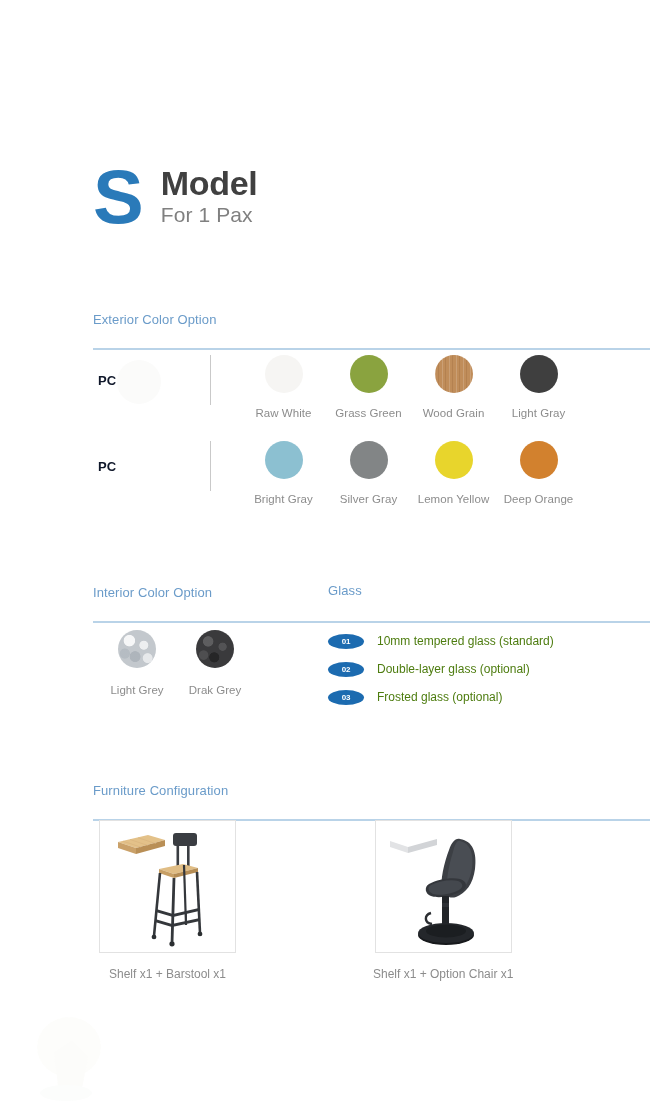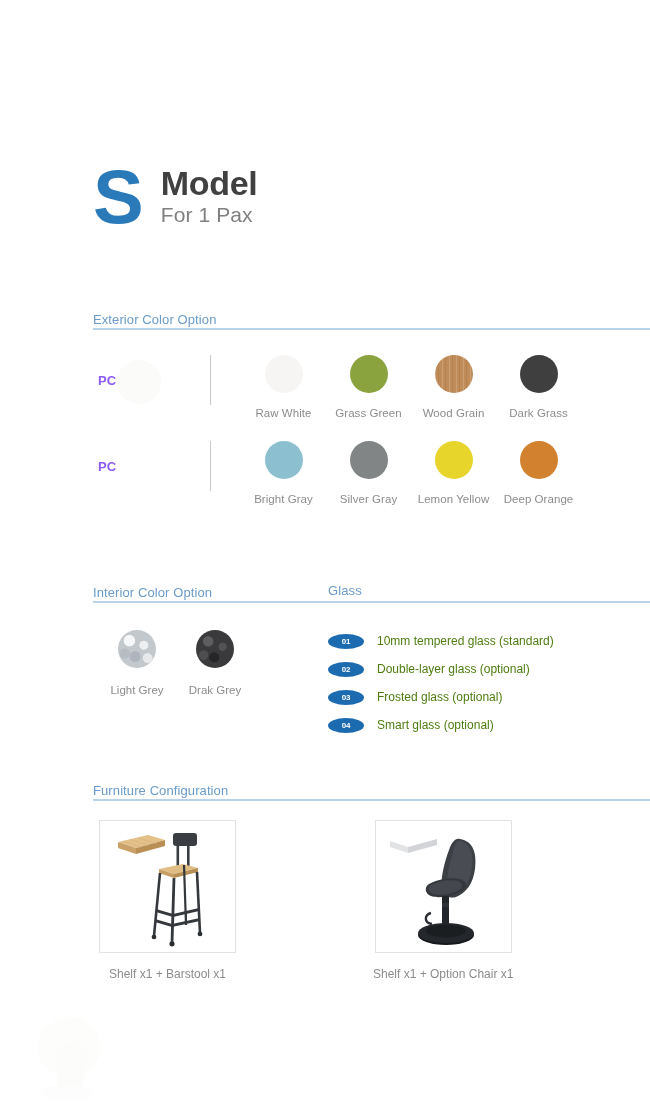--- a/index.html
+++ b/index.html
@@ -62,21 +62,21 @@
     line-height: 1.25;
     letter-spacing: 0.1px;
   }
 
   
   .section-head {
     position: absolute;
     left: 93px;
     width: 557px;
     border-bottom: 2px solid #b9d3e8;
-    padding-bottom: 0;
+    padding-bottom: 20px;
   }
   .section-head .sh-title {
     font-size: 13px;
     color: #6a9bc9;
     letter-spacing: 0.1px;
     display: inline-block;
   }
   .section-head .sh-title.right {
     position: absolute;
     left: 235px;
@@ -85,21 +85,21 @@
   }
 
   
   .color-row { position: absolute; left: 93px; width: 557px; }
   .pc-label {
     position: absolute;
     left: 5px;
     top: 18px;
     font-size: 13px;
     font-weight: bold;
-    color: #8b5cf6;
+    color: #0f172a;
     letter-spacing: 0.2px;
   }
   .ghost-circle {
     position: absolute;
     left: 24px;
     top: 5px;
     width: 44px;
     height: 44px;
     border-radius: 50%;
     background: #fbfbfa;
@@ -256,21 +256,21 @@
                     background-image:repeating-linear-gradient(90deg,
                       rgba(255,255,255,0.16) 0px, rgba(255,255,255,0.16) 1px,
                       rgba(0,0,0,0.00) 1px, rgba(0,0,0,0.00) 3px,
                       rgba(120,70,30,0.17) 3px, rgba(120,70,30,0.17) 4px,
                       rgba(0,0,0,0.00) 4px, rgba(0,0,0,0.00) 7px);"></div>
         <div class="swatch-label">Wood Grain</div>
       </div>
 
       <div class="swatch-item">
         <div class="swatch" style="background:#3f3f3f;"></div>
-        <div class="swatch-label">Dark Grass</div>
+        <div class="swatch-label">Light Gray</div>
       </div>
 
     </div>
   </div>
 
   <div class="color-row" style="top:441px;">
     <div class="pc-label">PC</div>
     <div class="row-divider"></div>
     <div class="swatches">
 
@@ -328,24 +328,20 @@
       <span class="glass-text">10mm tempered glass (standard)</span>
     </div>
     <div class="glass-item">
       <span class="glass-badge">02</span>
       <span class="glass-text">Double-layer glass (optional)</span>
     </div>
     <div class="glass-item">
       <span class="glass-badge">03</span>
       <span class="glass-text">Frosted glass (optional)</span>
     </div>
-    <div class="glass-item">
-      <span class="glass-badge">04</span>
-      <span class="glass-text">Smart glass (optional)</span>
-    </div>
   </div>
 
   <div class="section-head" style="top:781px;">
     <span class="sh-title">Furniture Configuration</span>
   </div>
 
   <div class="furniture-row" style="top:820px;">
 
     <div class="furn-item" style="left:6px;">
       <div class="furn-card">

